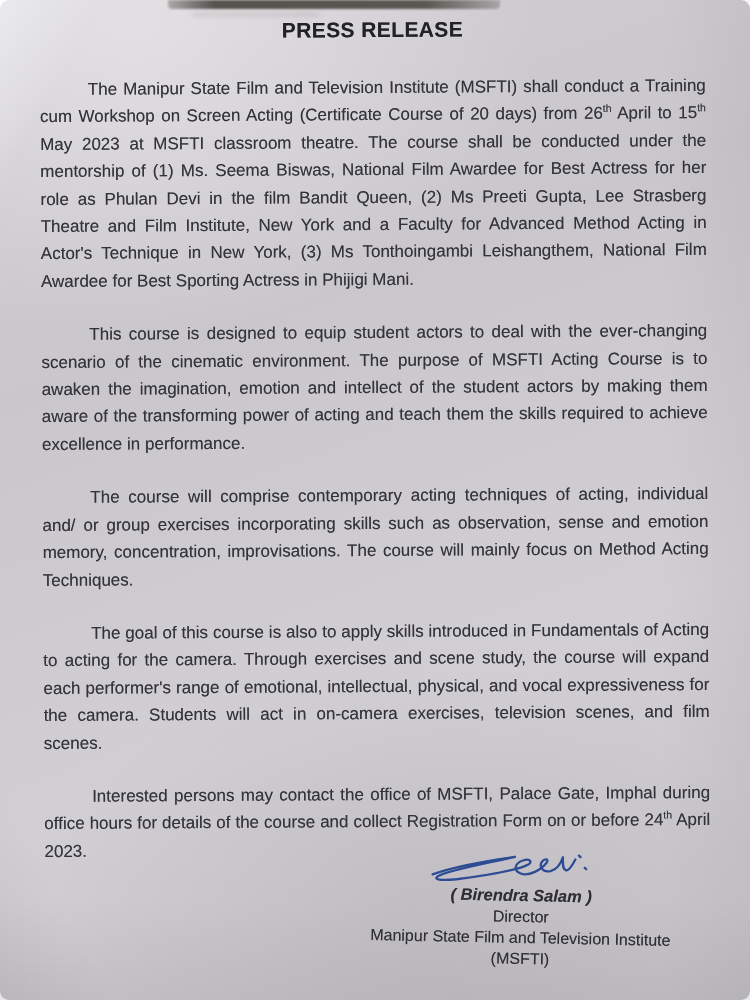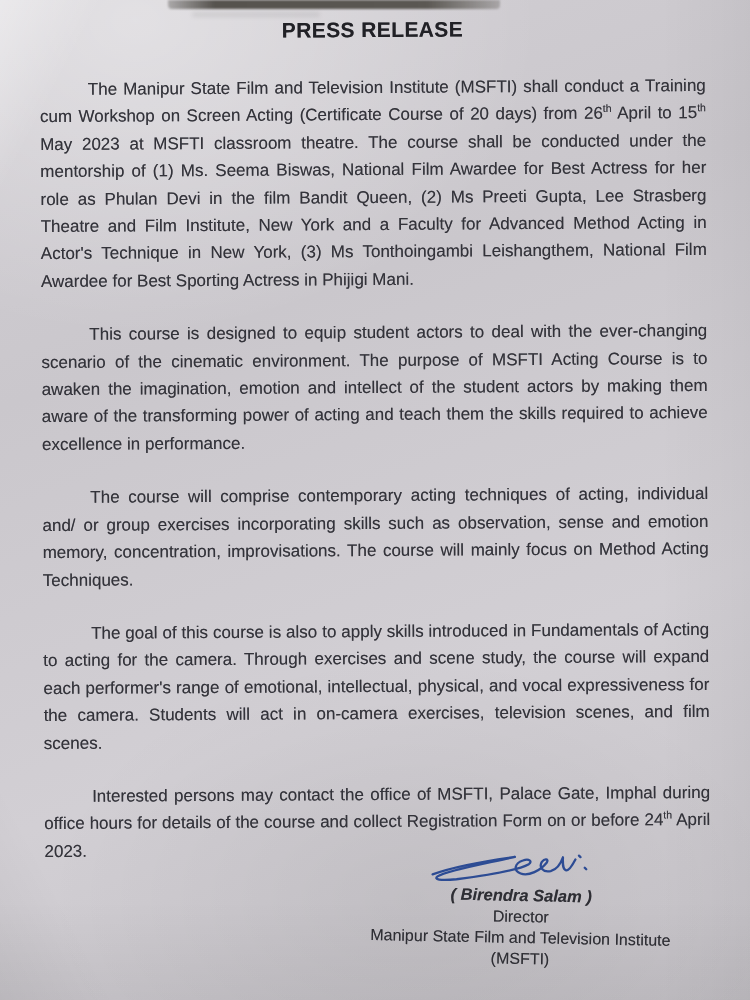--- a/index.html
+++ b/index.html
@@ -7,20 +7,21 @@
     width: 750px; height: 1000px;
     overflow: hidden;
     font-family: "Liberation Sans", sans-serif;
   }
   .photo {
     position: absolute; inset: 0;
     background:
       radial-gradient(120% 70% at 18% 2%, rgba(255,255,255,0.38), rgba(255,255,255,0) 45%),
       radial-gradient(70% 35% at 55% 90%, rgba(0,0,0,0.06), transparent 70%),
       linear-gradient(160deg, #d2cfd4 0%, #cac7cc 32%, #d2cfd4 66%, #c7c4c9 100%);
+    border-radius: 9px;
   }
   .photo::before {
     content: ""; position: absolute; inset: 0; pointer-events: none;
     background:
       linear-gradient(118deg, rgba(255,255,255,0.40) 0%, rgba(255,255,255,0) 8%),
       linear-gradient(62deg, rgba(0,0,0,0.05) 0%, transparent 9%),
       linear-gradient(0deg, rgba(0,0,0,0.05), transparent 10%),
       linear-gradient(270deg, rgba(0,0,0,0.04), transparent 12%);
   }
   .top-strip {

